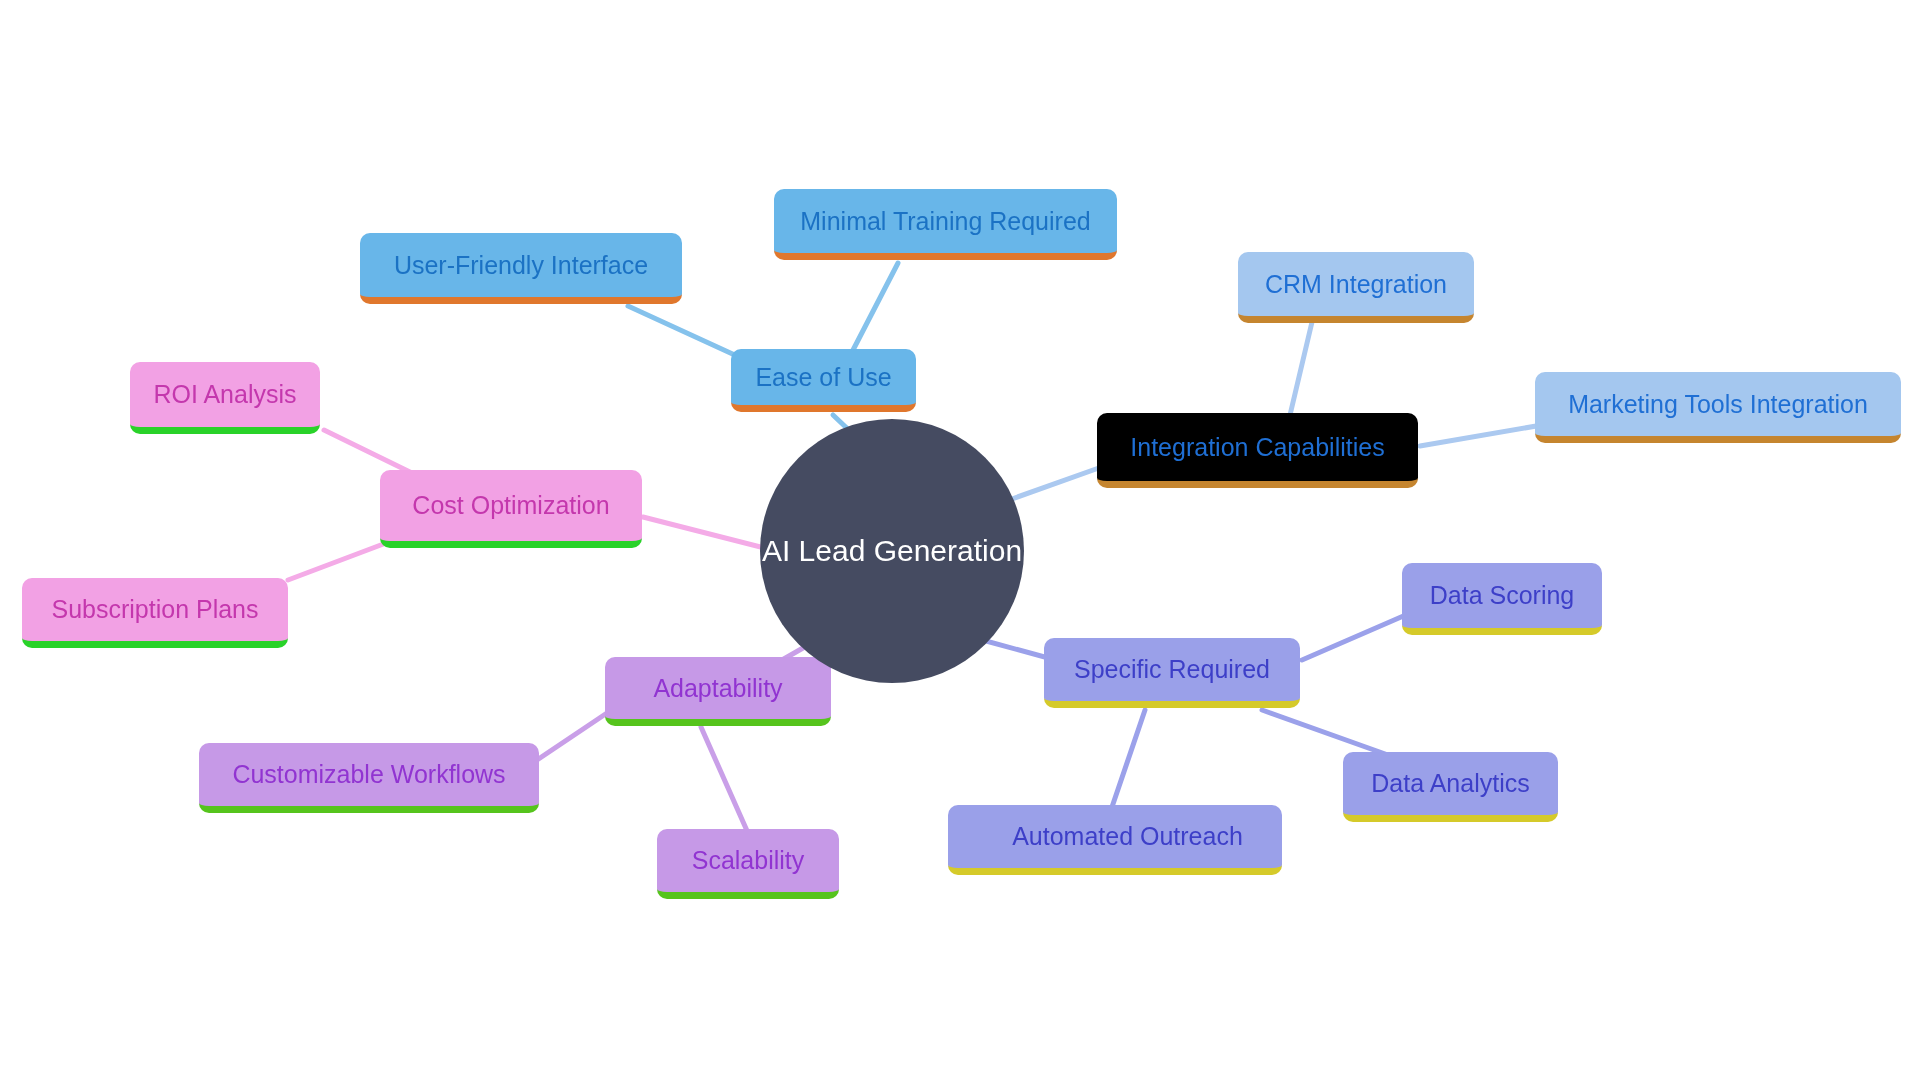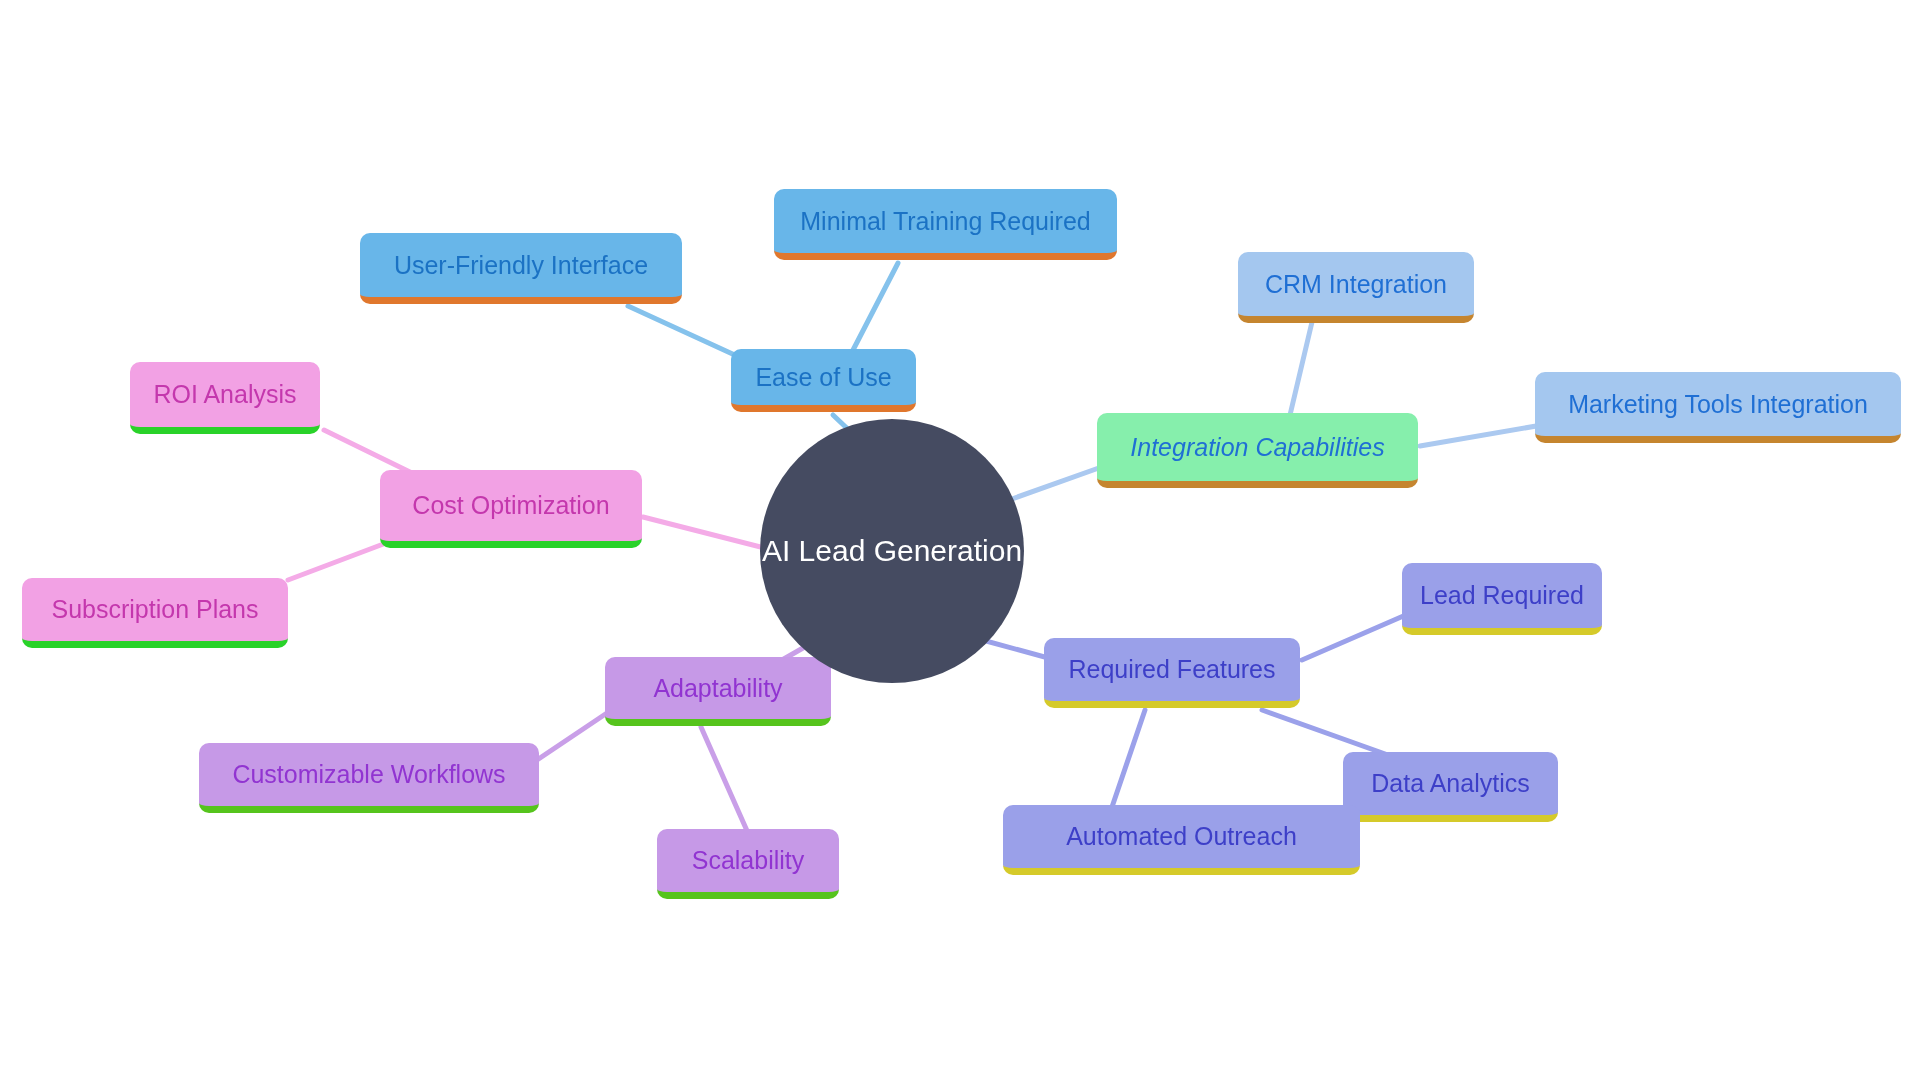--- a/index.html
+++ b/index.html
@@ -31,21 +31,21 @@
   
   .n-ease { left: 731px;  top: 349px; width: 185px; height: 56px; }
   .n-ufi  { left: 360px;  top: 233px; width: 322px; height: 64px; }
   .n-mtr  { left: 774px;  top: 189px; width: 343px; height: 64px; }
   .n-ic   { left: 1097px; top: 413px; width: 321px; height: 68px; }
   .n-crm  { left: 1238px; top: 252px; width: 236px; height: 64px; }
   .n-mti  { left: 1535px; top: 372px; width: 366px; height: 64px; }
   .n-sf   { left: 1044px; top: 638px; width: 256px; height: 63px; }
   .n-ls   { left: 1402px; top: 563px; width: 200px; height: 65px; }
   .n-da   { left: 1343px; top: 752px; width: 215px; height: 63px; }
-  .n-ao   { left: 1003px;  top: 805px; width: 357px; height: 63px; }
+  .n-ao   { left: 948px;  top: 805px; width: 309px; height: 63px; padding-left: 25px; }
   .n-ad   { left: 605px;  top: 657px; width: 226px; height: 62px; }
   .n-cw   { left: 199px;  top: 743px; width: 340px; height: 63px; }
   .n-sc   { left: 657px;  top: 829px; width: 182px; height: 63px; }
   .n-co   { left: 380px;  top: 470px; width: 262px; height: 71px; }
   .n-roi  { left: 130px;  top: 362px; width: 190px; height: 65px; }
   .n-sp   { left: 22px;   top: 578px; width: 266px; height: 63px; }
   line { stroke-width: 5; stroke-linecap: round; }
 </style>
 </head>
 <body>
@@ -79,35 +79,35 @@
   <div class="node n-ufi" style="background: rgb(104, 182, 233); border-bottom-color: rgb(224, 119, 45); color: rgb(27, 114, 196);">
     <span>User-Friendly Interface</span>
   </div>
   <div class="node n-mtr" style="background: rgb(104, 182, 233); border-bottom-color: rgb(224, 119, 45); color: rgb(27, 114, 196);">
     <span>Minimal Training Required</span>
   </div>
   <div class="node n-ease" style="background: rgb(104, 182, 233); border-bottom-color: rgb(224, 119, 45); color: rgb(27, 114, 196);">
     <span>Ease of Use</span>
   </div>
 
-  <div class="node n-ic" style="background: #86efac; border-bottom-color: rgb(197, 133, 47); color: rgb(31, 111, 212); font-style: italic;">
+  <div class="node n-ic" style="background: #000000; border-bottom-color: rgb(197, 133, 47); color: rgb(31, 111, 212);">
     <span>Integration Capabilities</span>
   </div>
   <div class="node n-crm" style="background: rgb(164, 199, 239); border-bottom-color: rgb(197, 133, 47); color: rgb(31, 111, 212); align-items: center;">
     <span>CRM Integration</span>
   </div>
   <div class="node n-mti" style="background: rgb(164, 199, 239); border-bottom-color: rgb(197, 133, 47); color: rgb(31, 111, 212);">
     <span>Marketing Tools Integration</span>
   </div>
 
   <div class="node n-sf" style="background: rgb(154, 160, 233); border-bottom-color: rgb(213, 202, 42); color: rgb(61, 63, 200);">
-    <span>Required Features</span>
+    <span>Specific Required</span>
   </div>
   <div class="node n-ls" style="background: rgb(154, 160, 233); border-bottom-color: rgb(213, 202, 42); color: rgb(61, 63, 200);">
-    <span>Lead Required</span>
+    <span>Data Scoring</span>
   </div>
   <div class="node n-da" style="background: rgb(154, 160, 233); border-bottom-color: rgb(213, 202, 42); color: rgb(61, 63, 200);">
     <span>Data Analytics</span>
   </div>
   <div class="node n-ao" style="background: rgb(154, 160, 233); border-bottom-color: rgb(213, 202, 42); color: rgb(61, 63, 200);">
     <span>Automated Outreach</span>
   </div>
 
   <div class="node n-ad" style="background: rgb(198, 153, 231); border-bottom-color: rgb(86, 196, 29); color: rgb(145, 52, 209);">
     <span>Adaptability</span>

